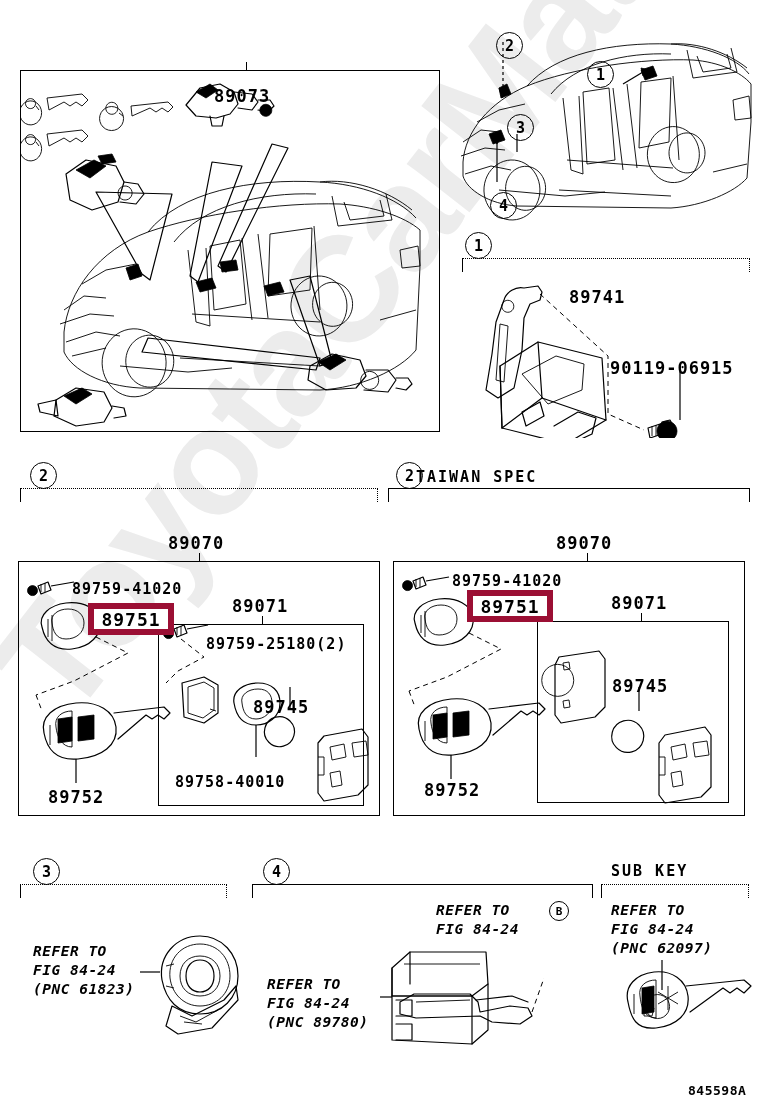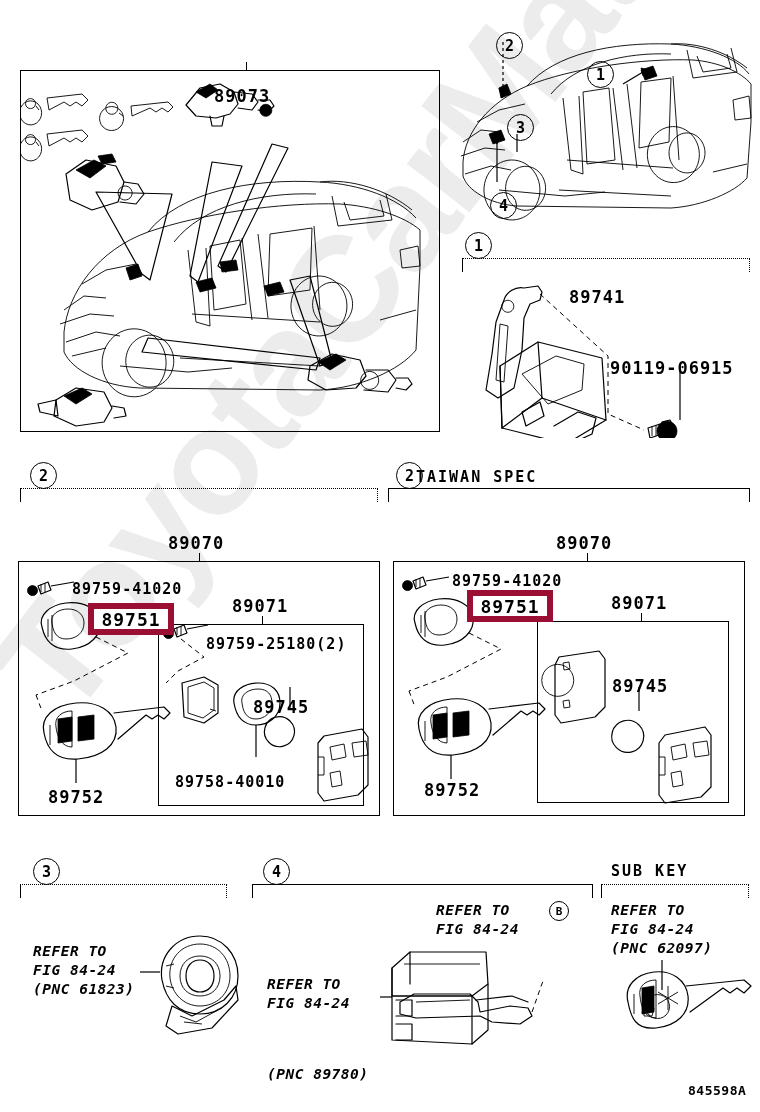--- a/index.html
+++ b/index.html
@@ -481,21 +481,21 @@
     <path class="ink" d="M32 76 L52 86 L84 70 L96 56 L98 70 L72 98 L38 104 L26 96 Z"></path>
     <path class="ink-thin" d="M40 86 L56 92 L78 80"></path>
     <path class="ink-thin" d="M44 92 L62 94"></path>
   </svg>
 
   <div class="circ" style="left:263px; top:858px;">4</div>
   <div class="bracket" style="left:252px; top:884px; width:341px; height:14px;"></div>
 
   <div class="label-txt" style="left:267px; top:975px;">REFER TO</div>
   <div class="label-txt" style="left:267px; top:994px;">FIG 84-24</div>
-  <div class="label-txt" style="left:267px; top:1065px;">(PNC 89780)</div>
+  <div class="label-txt" style="left:267px; top:1013px;">(PNC 89780)</div>
 
   <div class="label-txt" style="left:436px; top:901px;">REFER TO</div>
   <div class="label-txt" style="left:436px; top:920px;">FIG 84-24</div>
   <div class="circ small" style="left:549px; top:901px;">B</div>
 
   <svg class="abs" style="left:380px; top:940px; z-index:5;" width="200" height="120" viewBox="0 0 200 120">
     <path class="lead" d="M0 57 L12 57"></path>
     <path class="lead" d="M38 -24 L46 -10"></path>
 
     <path class="ink" d="M12 28 L30 12 L106 12 L108 44 L92 56 L12 56 Z"></path>

